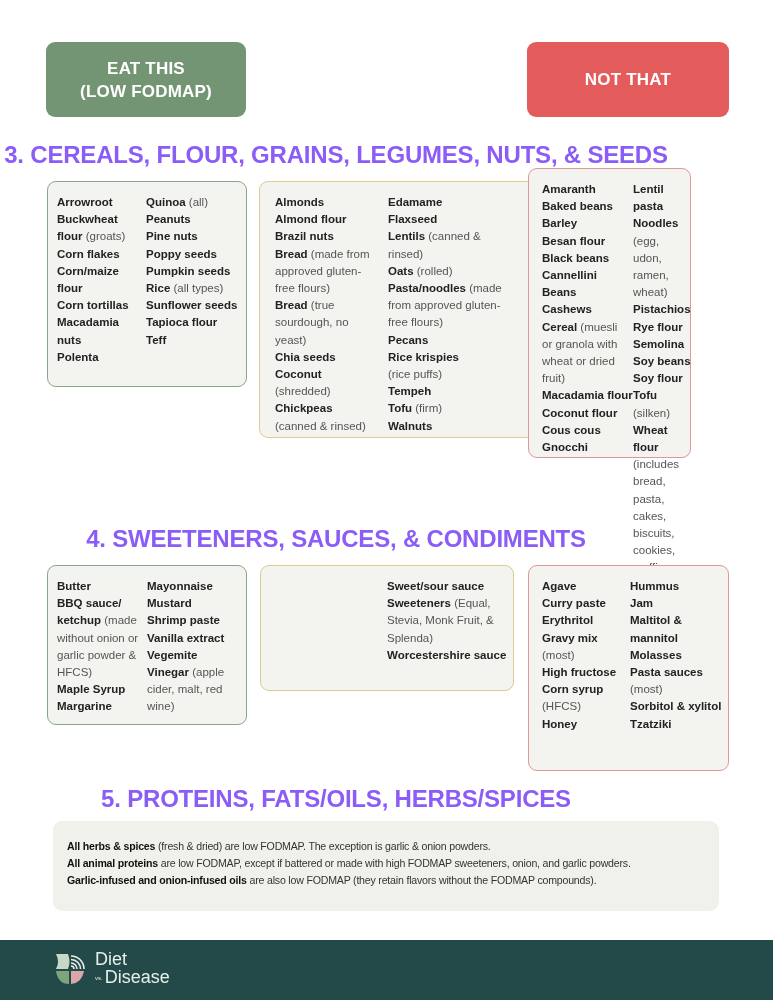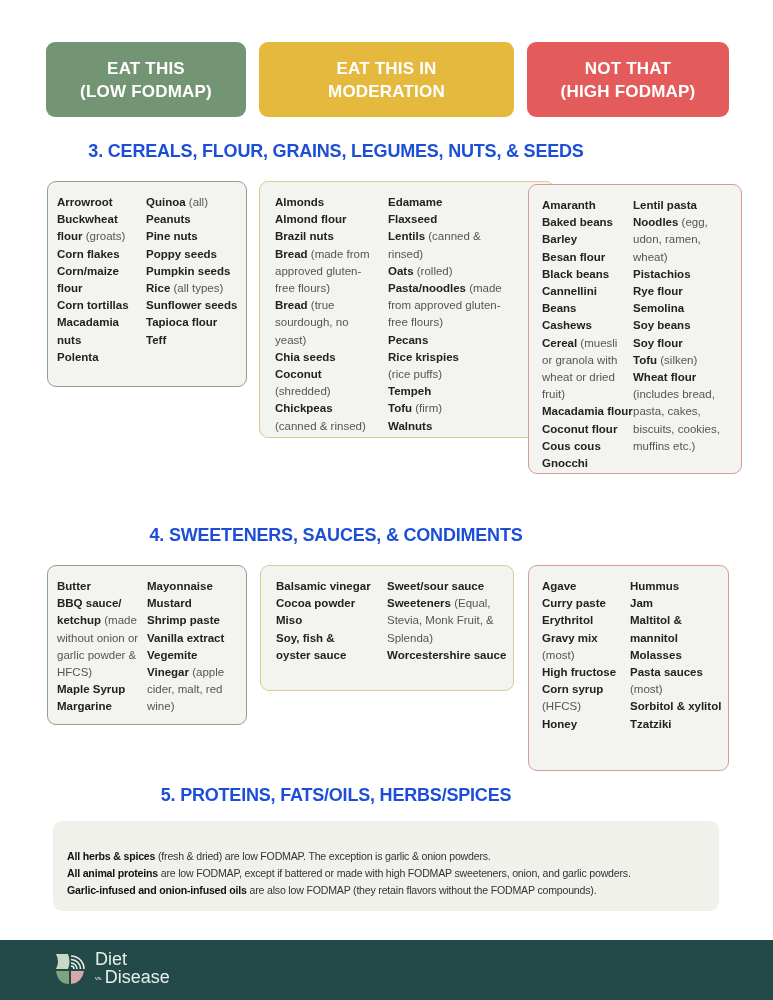--- a/index.html
+++ b/index.html
@@ -8,58 +8,53 @@
 
   .headers { position: absolute; top: 42px; left: 46px; width: 683px; height: 75px; }
   .hdr { position: absolute; top: 0; height: 75px; border-radius: 9px; color: #fff;
          display: flex; flex-direction: column; align-items: center; justify-content: center;
          font-weight: bold; font-size: 17px; line-height: 23px; letter-spacing: 0.2px; text-align: center; }
   .hdr.green { left: 0; width: 200px; background: #749574; }
   .hdr.yellow { left: 213px; width: 255px; background: #e4b93d; }
   .hdr.red { left: 481px; width: 202px; background: #e45b5b; }
 
   .section-title { position: absolute; left: 0; width: 672px; text-align: center;
-                   font-weight: bold; font-size: 18px; color: #1d4ed8; letter-spacing: -0.2px; }
+                   font-weight: bold; font-size: 24px; color: #8b5cf6; letter-spacing: -0.2px; }
 
   .box { position: absolute; background: #f3f3ef; border-radius: 9px; border: 1px solid; padding: 12px 0 0 10px; }
   .box.green { border-color: #8aa68a; }
   .box.yellow { border-color: #dccb94; }
   .box.red { border-color: #d99a9a; }
   .col { position: absolute; top: 12px; }
   .item { font-size: 11.5px; line-height: 17.2px; color: #222; }
   .item b { font-weight: bold; }
   .item .note { font-weight: normal; color: #555; }
 
   .info { position: absolute; left: 53px; top: 821px; width: 666px; height: 90px; background: #f1f1ec;
-          border-radius: 9px; padding: 27px 14px; }
+          border-radius: 9px; padding: 17px 14px; }
   .info .line { font-size: 10.6px; line-height: 17px; color: #333; letter-spacing: -0.2px; white-space: nowrap; }
   .info .line b { font-weight: bold; color: #111; }
 
   .footer { position: absolute; left: 0; top: 940px; width: 773px; height: 60px; background: #234a49; }
   .logo-mark { position: absolute; left: 54px; top: 12px; width: 34px; height: 34px; }
   .logo-text { position: absolute; left: 95px; top: 11px; color: #e6efe9; font-family: "Liberation Sans", sans-serif; }
   .logo-text .l1 { font-size: 18px; line-height: 16px; }
   .logo-text .l2 { font-size: 18px; line-height: 20px; }
   .logo-text .vs { font-size: 6px; vertical-align: middle; margin-right: 2px; }
 </style>
 </head>
 <body>
 
 <div class="headers">
   <div class="hdr green">
     <div>EAT THIS</div>
     <div>(LOW FODMAP)</div>
   </div>
-  <div class="hdr yellow">
-    <div>EAT THIS IN</div>
-    <div>MODERATION</div>
-  </div>
   <div class="hdr red">
     <div>NOT THAT</div>
-    <div>(HIGH FODMAP)</div>
   </div>
 </div>
 
 <div class="section-title" style="top:141px;">3. CEREALS, FLOUR, GRAINS, LEGUMES, NUTS, &amp; SEEDS</div>
 
 <div class="box green" style="left:47px; top:181px; width:200px; height:206px;">
   <div class="col" style="left:9px;">
       <div class="item"><b>Arrowroot</b><span class="note"></span></div>
       <div class="item"><b>Buckwheat</b><span class="note"></span></div>
       <div class="item"><b>flour</b><span class="note"> (groats)</span></div>
@@ -112,21 +107,21 @@
       <div class="item"><b></b><span class="note">free flours)</span></div>
       <div class="item"><b>Pecans</b><span class="note"></span></div>
       <div class="item"><b>Rice krispies</b><span class="note"></span></div>
       <div class="item"><b></b><span class="note">(rice puffs)</span></div>
       <div class="item"><b>Tempeh</b><span class="note"></span></div>
       <div class="item"><b>Tofu</b><span class="note"> (firm)</span></div>
       <div class="item"><b>Walnuts</b><span class="note"></span></div>
     </div>
 </div>
 
-<div class="box red" style="left:528px; top:184px; width:214px; height:290px;">
+<div class="box red" style="left:528px; top:168px; width:163px; height:290px;">
   <div class="col" style="left:13px;">
       <div class="item"><b>Amaranth</b><span class="note"></span></div>
       <div class="item"><b>Baked beans</b><span class="note"></span></div>
       <div class="item"><b>Barley</b><span class="note"></span></div>
       <div class="item"><b>Besan flour</b><span class="note"></span></div>
       <div class="item"><b>Black beans</b><span class="note"></span></div>
       <div class="item"><b>Cannellini</b><span class="note"></span></div>
       <div class="item"><b>Beans</b><span class="note"></span></div>
       <div class="item"><b>Cashews</b><span class="note"></span></div>
       <div class="item"><b>Cereal</b><span class="note"> (muesli</span></div>
@@ -176,27 +171,20 @@
       <div class="item"><b>Shrimp paste</b><span class="note"></span></div>
       <div class="item"><b>Vanilla extract</b><span class="note"></span></div>
       <div class="item"><b>Vegemite</b><span class="note"></span></div>
       <div class="item"><b>Vinegar</b><span class="note"> (apple</span></div>
       <div class="item"><b></b><span class="note">cider, malt, red</span></div>
       <div class="item"><b></b><span class="note">wine)</span></div>
     </div>
 </div>
 
 <div class="box yellow" style="left:260px; top:565px; width:254px; height:126px;">
-  <div class="col" style="left:15px;">
-      <div class="item"><b>Balsamic vinegar</b><span class="note"></span></div>
-      <div class="item"><b>Cocoa powder</b><span class="note"></span></div>
-      <div class="item"><b>Miso</b><span class="note"></span></div>
-      <div class="item"><b>Soy, fish &amp;</b><span class="note"></span></div>
-      <div class="item"><b>oyster sauce</b><span class="note"></span></div>
-    </div>
   <div class="col" style="left:126px;">
       <div class="item"><b>Sweet/sour sauce</b><span class="note"></span></div>
       <div class="item"><b>Sweeteners</b><span class="note"> (Equal,</span></div>
       <div class="item"><b></b><span class="note">Stevia, Monk Fruit, &amp;</span></div>
       <div class="item"><b></b><span class="note">Splenda)</span></div>
       <div class="item"><b>Worcestershire sauce</b><span class="note"></span></div>
     </div>
 </div>
 
 <div class="box red" style="left:528px; top:565px; width:201px; height:206px;">

